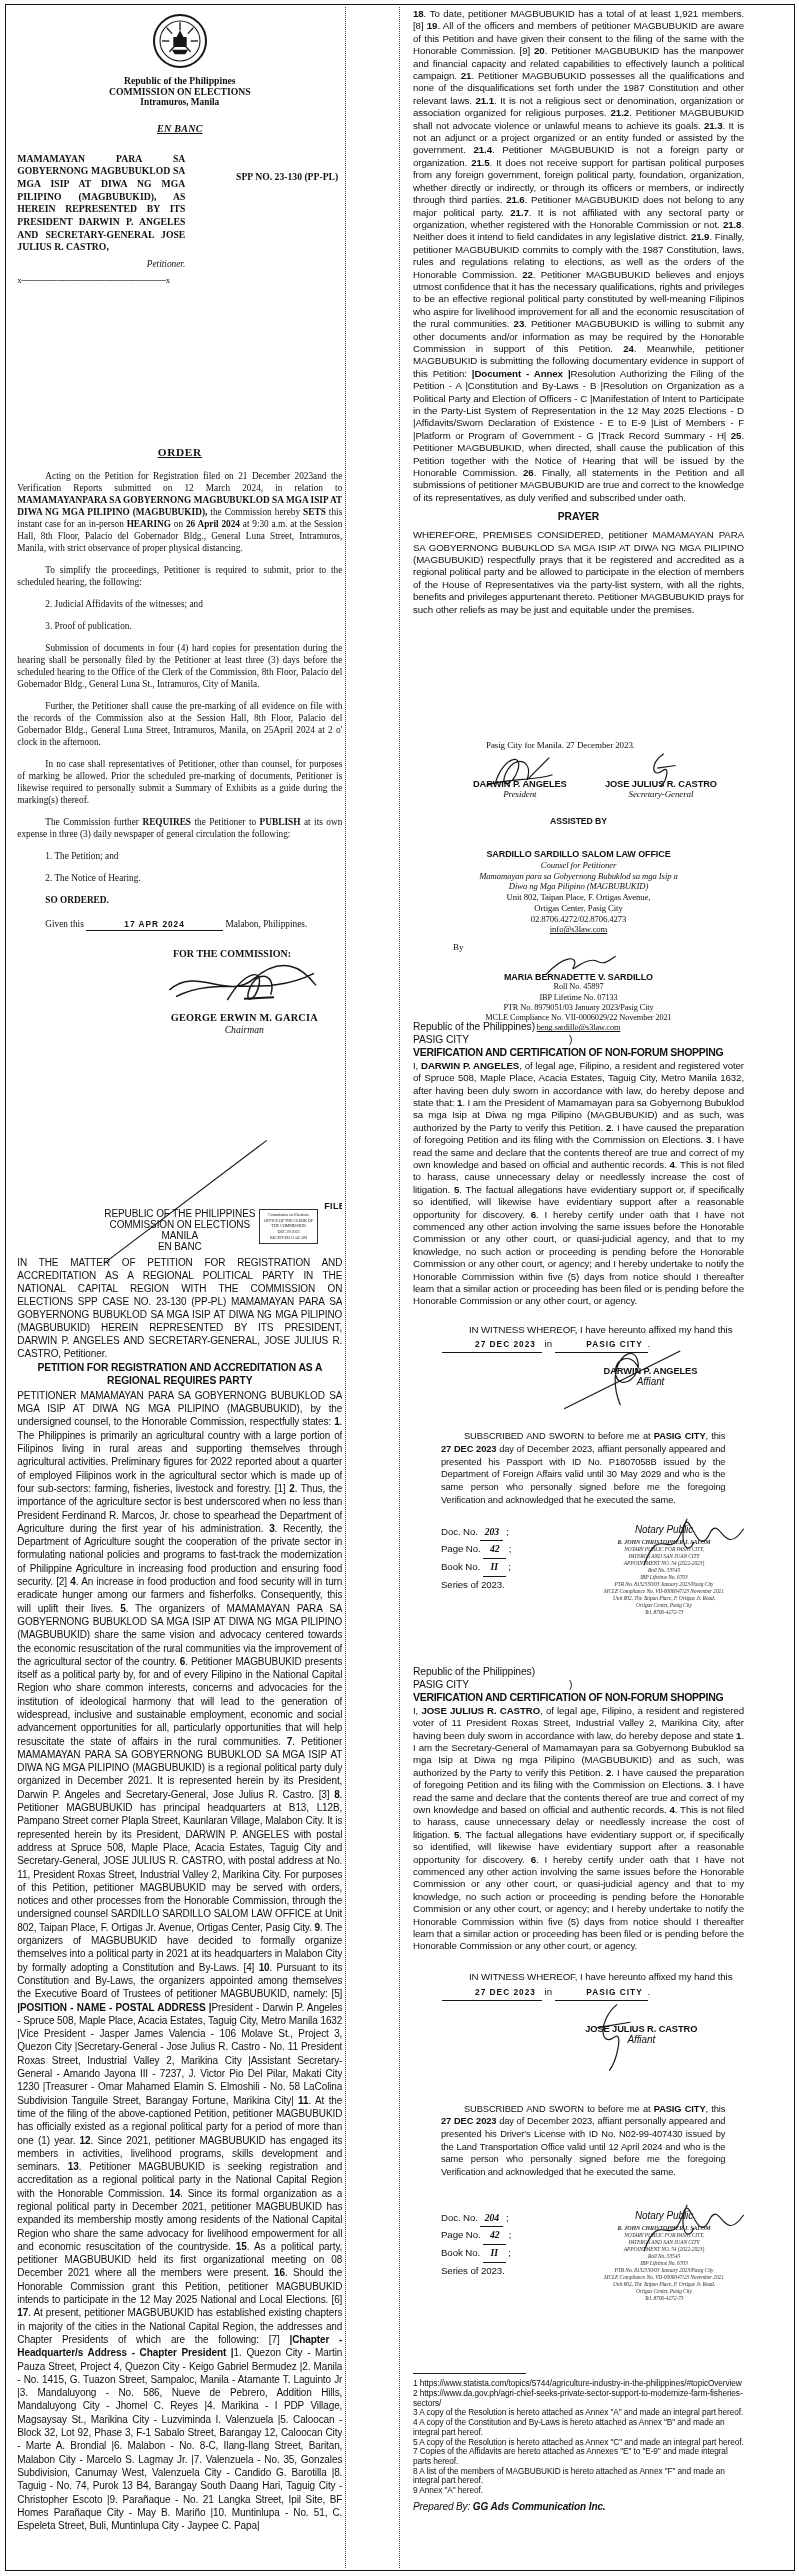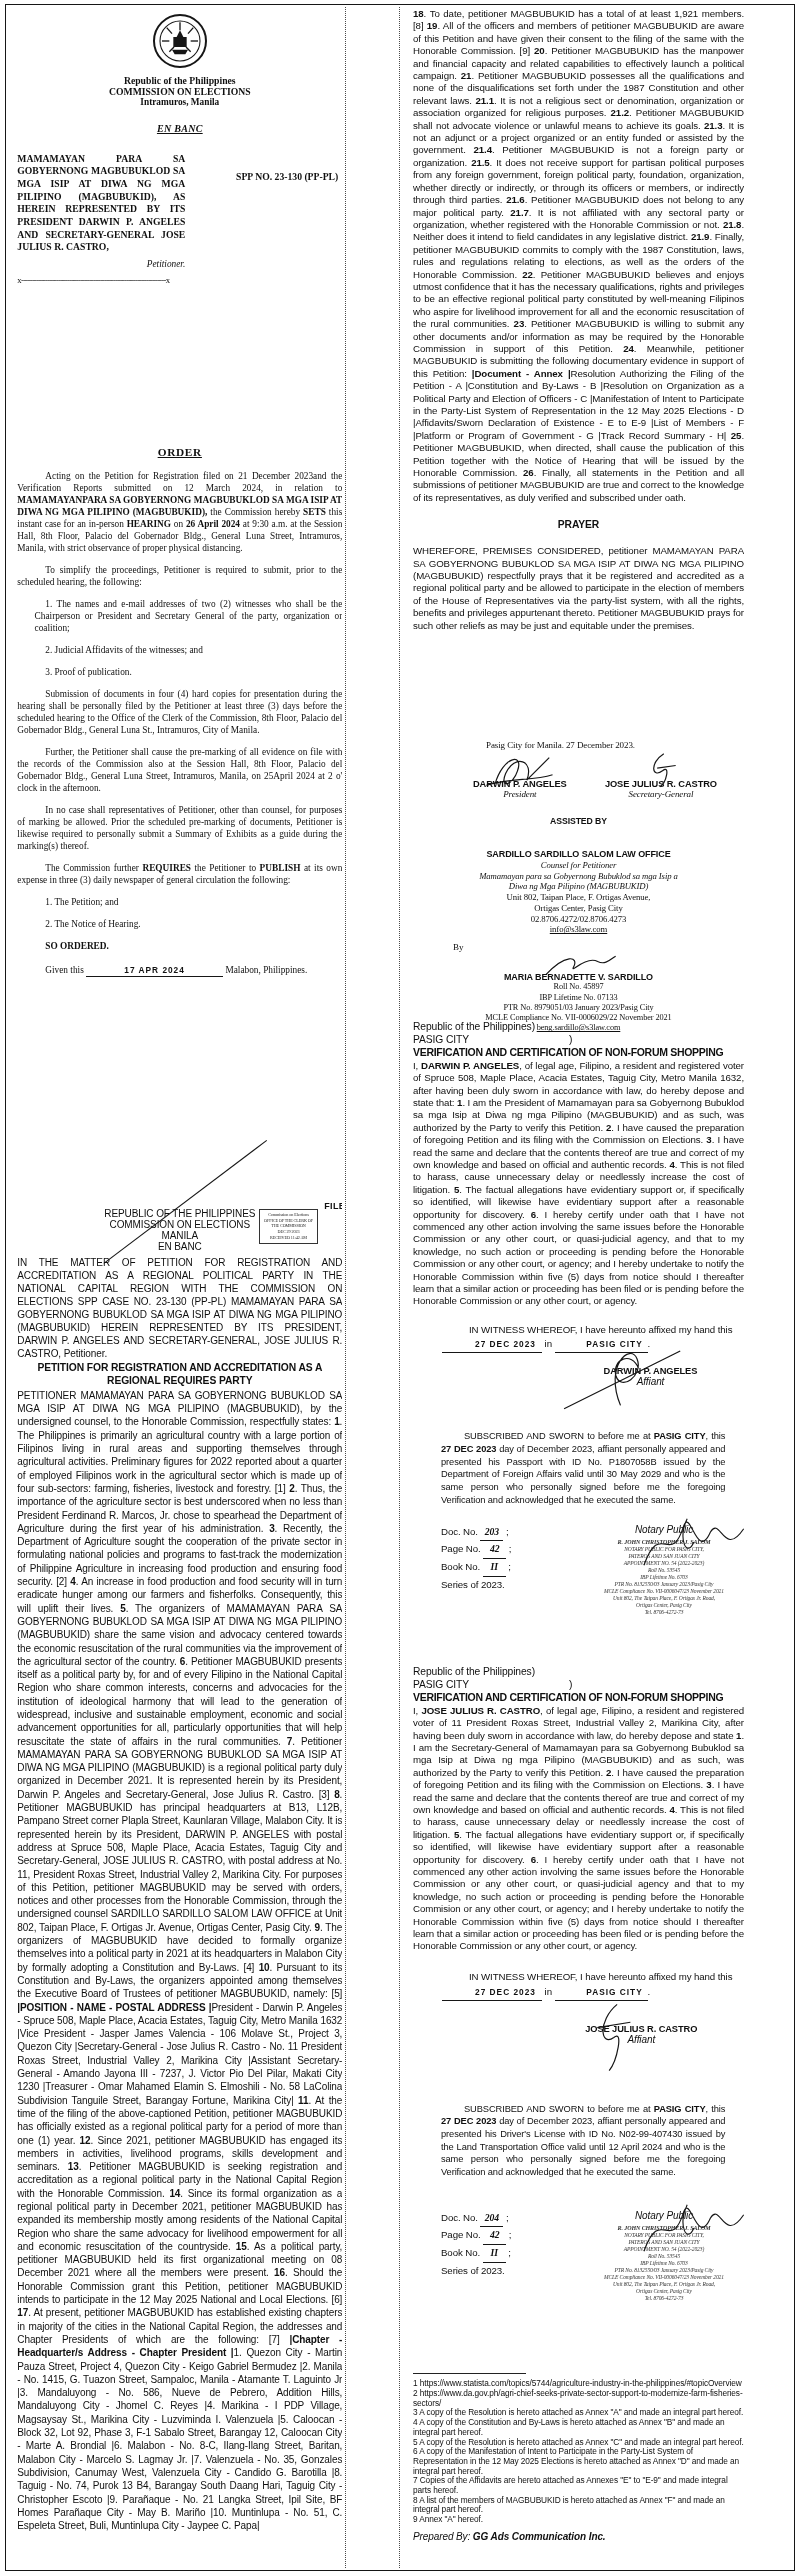--- a/index.html
+++ b/index.html
@@ -50,21 +50,21 @@
   .received-stamp{position:absolute;right:24px;top:1.3px;width:55px;border:0.7px solid #333;
                   font-size:4.2px;line-height:5.7px;padding:2px 1.3px;text-align:center;
                   font-family:"Liberation Serif",serif;color:#222;}
   .prelines{white-space:pre-line;}
   .pet-caption{margin-top:4px;font-size:10px;line-height:13px;text-align:justify;}
   .pet-title{font-weight:bold;text-align:center;font-size:10.3px;line-height:13.3px;margin:1.3px 0;}
   .pet-body{font-size:10px;line-height:13.3px;text-align:justify;}
 
   
   .rc-body{font-size:9.7px;line-height:12.4px;text-align:justify;}
-  .prayer-title{font-weight:bold;text-align:center;font-size:10.3px;margin:15px 0;
+  .prayer-title{font-weight:bold;text-align:center;font-size:10.3px;margin:7px 0;
                 font-family:"Liberation Sans",sans-serif;}
   .serif-block{font-size:8.7px;line-height:10px;}
   .date-place{margin-left:73px;font-size:9px;}
   .sig-row{display:flex;justify-content:space-between;padding:0 27px 0 60px;margin-top:1.3px;}
   .sig-col{text-align:center;position:relative;}
   .sig-name{font-weight:bold;font-family:"Liberation Sans",sans-serif;font-size:9.3px;letter-spacing:-0.1px;}
   .sig-title{font-style:italic;font-size:9px;}
   .assisted{text-align:center;font-weight:bold;font-family:"Liberation Sans",sans-serif;
             font-size:8.7px;margin:17.3px 0 23px 0;}
   .office{text-align:center;}
@@ -137,35 +137,43 @@
       <div class="caption-wrap">
         <div class="spp">SPP NO. 23-130 (PP-PL)</div>
         <div class="cap-party">MAMAMAYAN PARA SA GOBYERNONG MAGBUBUKLOD SA MGA ISIP AT DIWA NG MGA PILIPINO (MAGBUBUKID), AS HEREIN REPRESENTED BY ITS PRESIDENT DARWIN P. ANGELES AND SECRETARY-GENERAL JOSE JULIUS R. CASTRO,</div>
         <div class="petitioner">Petitioner.</div>
         <div class="xline">x------------------------------------------------------------------x</div>
       </div>
 
       <div class="order-title">ORDER</div>
       <p class="op indent">Acting on the Petition for Registration filed on 21 December 2023and the Verification Reports submitted on 12 March 2024, in relation to <b>MAMAMAYANPARA SA GOBYERNONG MAGBUBUKLOD SA MGA ISIP AT DIWA NG MGA PILIPINO (MAGBUBUKID),</b> the Commission hereby <b>SETS</b> this instant case for an in-person <b>HEARING</b> on <b>26 April 2024</b> at 9:30 a.m. at the Session Hall, 8th Floor, Palacio del Gobernador Bldg., General Luna Street, Intramuros, Manila, with strict observance of proper physical distancing.</p>
       <p class="op indent">To simplify the proceedings, Petitioner is required to submit, prior to the scheduled hearing, the following:</p>
-      <p class="olist">1. The names and e-mail addresses of two (2) witnesses who shall be the Chairperson or President and Secretary General of the party, organization or coalition;</p>
       <p class="olist">2. Judicial Affidavits of the witnesses; and</p>
       <p class="olist">3. Proof of publication.</p>
       <p class="op indent">Submission of documents in four (4) hard copies for presentation during the hearing shall be personally filed by the Petitioner at least three (3) days before the scheduled hearing to the Office of the Clerk of the Commission, 8th Floor, Palacio del Gobernador Bldg., General Luna St., Intramuros, City of Manila.</p>
       <p class="op indent">Further, the Petitioner shall cause the pre-marking of all evidence on file with the records of the Commission also at the Session Hall, 8th Floor, Palacio del Gobernador Bldg., General Luna Street, Intramuros, Manila, on 25April 2024 at 2 o' clock in the afternoon.</p>
       <p class="op indent">In no case shall representatives of Petitioner, other than counsel, for purposes of marking be allowed. Prior the scheduled pre-marking of documents, Petitioner is likewise required to personally submit a Summary of Exhibits as a guide during the marking(s) thereof.</p>
       <p class="op indent">The Commission further <b>REQUIRES</b> the Petitioner to <b>PUBLISH</b> at its own expense in three (3) daily newspaper of general circulation the following:</p>
       <p class="olist">1. The Petition; and</p>
       <p class="olist">2. The Notice of Hearing.</p>
       <p class="so">SO ORDERED.</p>
       <p class="given">
         <span style="margin-left:28px">Given this</span>
         <span class="ufield" style="width:137px"><span class="stamp">17 APR 2024</span></span>
         <span>Malabon, Philippines.</span>
       </p>
+      <div class="forblock">
+        <div class="for-label">FOR THE COMMISSION:</div>
+        <svg class="sigsvg sig-garcia" width="160" height="52" viewBox="0 0 240 78">
+          <path d="M8 45 C 50 8, 95 62, 135 28 S 205 8, 228 38 M18 55 C 80 22, 150 58, 225 20 M95 60 C 120 18, 150 10, 142 40 C 136 62, 120 66, 128 44 C 140 12, 170 22, 160 52" fill="none" stroke="#161616" stroke-width="2.2"></path>
+          <path d="M120 58 L165 56" stroke="#161616" stroke-width="3"></path>
+        </svg>
+        <div class="chair-name">GEORGE ERWIN M. GARCIA</div>
+        <div class="chair-title">Chairman</div>
+      </div>
     </section>
 
     <svg class="stray" style="left:60px;top:1126px;" width="200" height="133" viewBox="0 0 300 200">
       <path d="M285 5 L40 190" stroke="#161616" stroke-width="1.6" fill="none"></path>
     </svg>
 
     <section class="petition-part sans">
       <div class="pet-head">
         <div class="file-label">FILE</div>
         <div class="received-stamp prelines">Commission on Elections
@@ -338,21 +346,20 @@
       </div>
     </div>
 
     <div class="abs footnotes" style="top:2365px">
       <div class="fn-rule"></div>
       <div>1 https://www.statista.com/topics/5744/agriculture-industry-in-the-philippines/#topicOverview</div>
       <div>2 https://www.da.gov.ph/agri-chief-seeks-private-sector-support-to-modernize-farm-fisheries-sectors/</div>
       <div>3 A copy of the Resolution is hereto attached as Annex "A" and made an integral part hereof.</div>
       <div>4 A copy of the Constitution and By-Laws is hereto attached as Annex "B" and made an integral part hereof.</div>
       <div>5 A copy of the Resolution is hereto attached as Annex "C" and made an integral part hereof.</div>
-      <div>6 A copy of the Manifestation of Intent to Participate in the Party-List System of Representation in the 12 May 2025 Elections is hereto attached as Annex "D" and made an integral part hereof.</div>
       <div>7 Copies of the Affidavits are hereto attached as Annexes "E" to "E-9" and made integral parts hereof.</div>
       <div>8 A list of the members of MAGBUBUKID is hereto attached as Annex "F" and made an integral part hereof.</div>
       <div>9 Annex "A" hereof.</div>
       <div class="prepared">Prepared By: <b>GG Ads Communication Inc.</b></div>
     </div>
 
   </div>
 </div>
 
 

